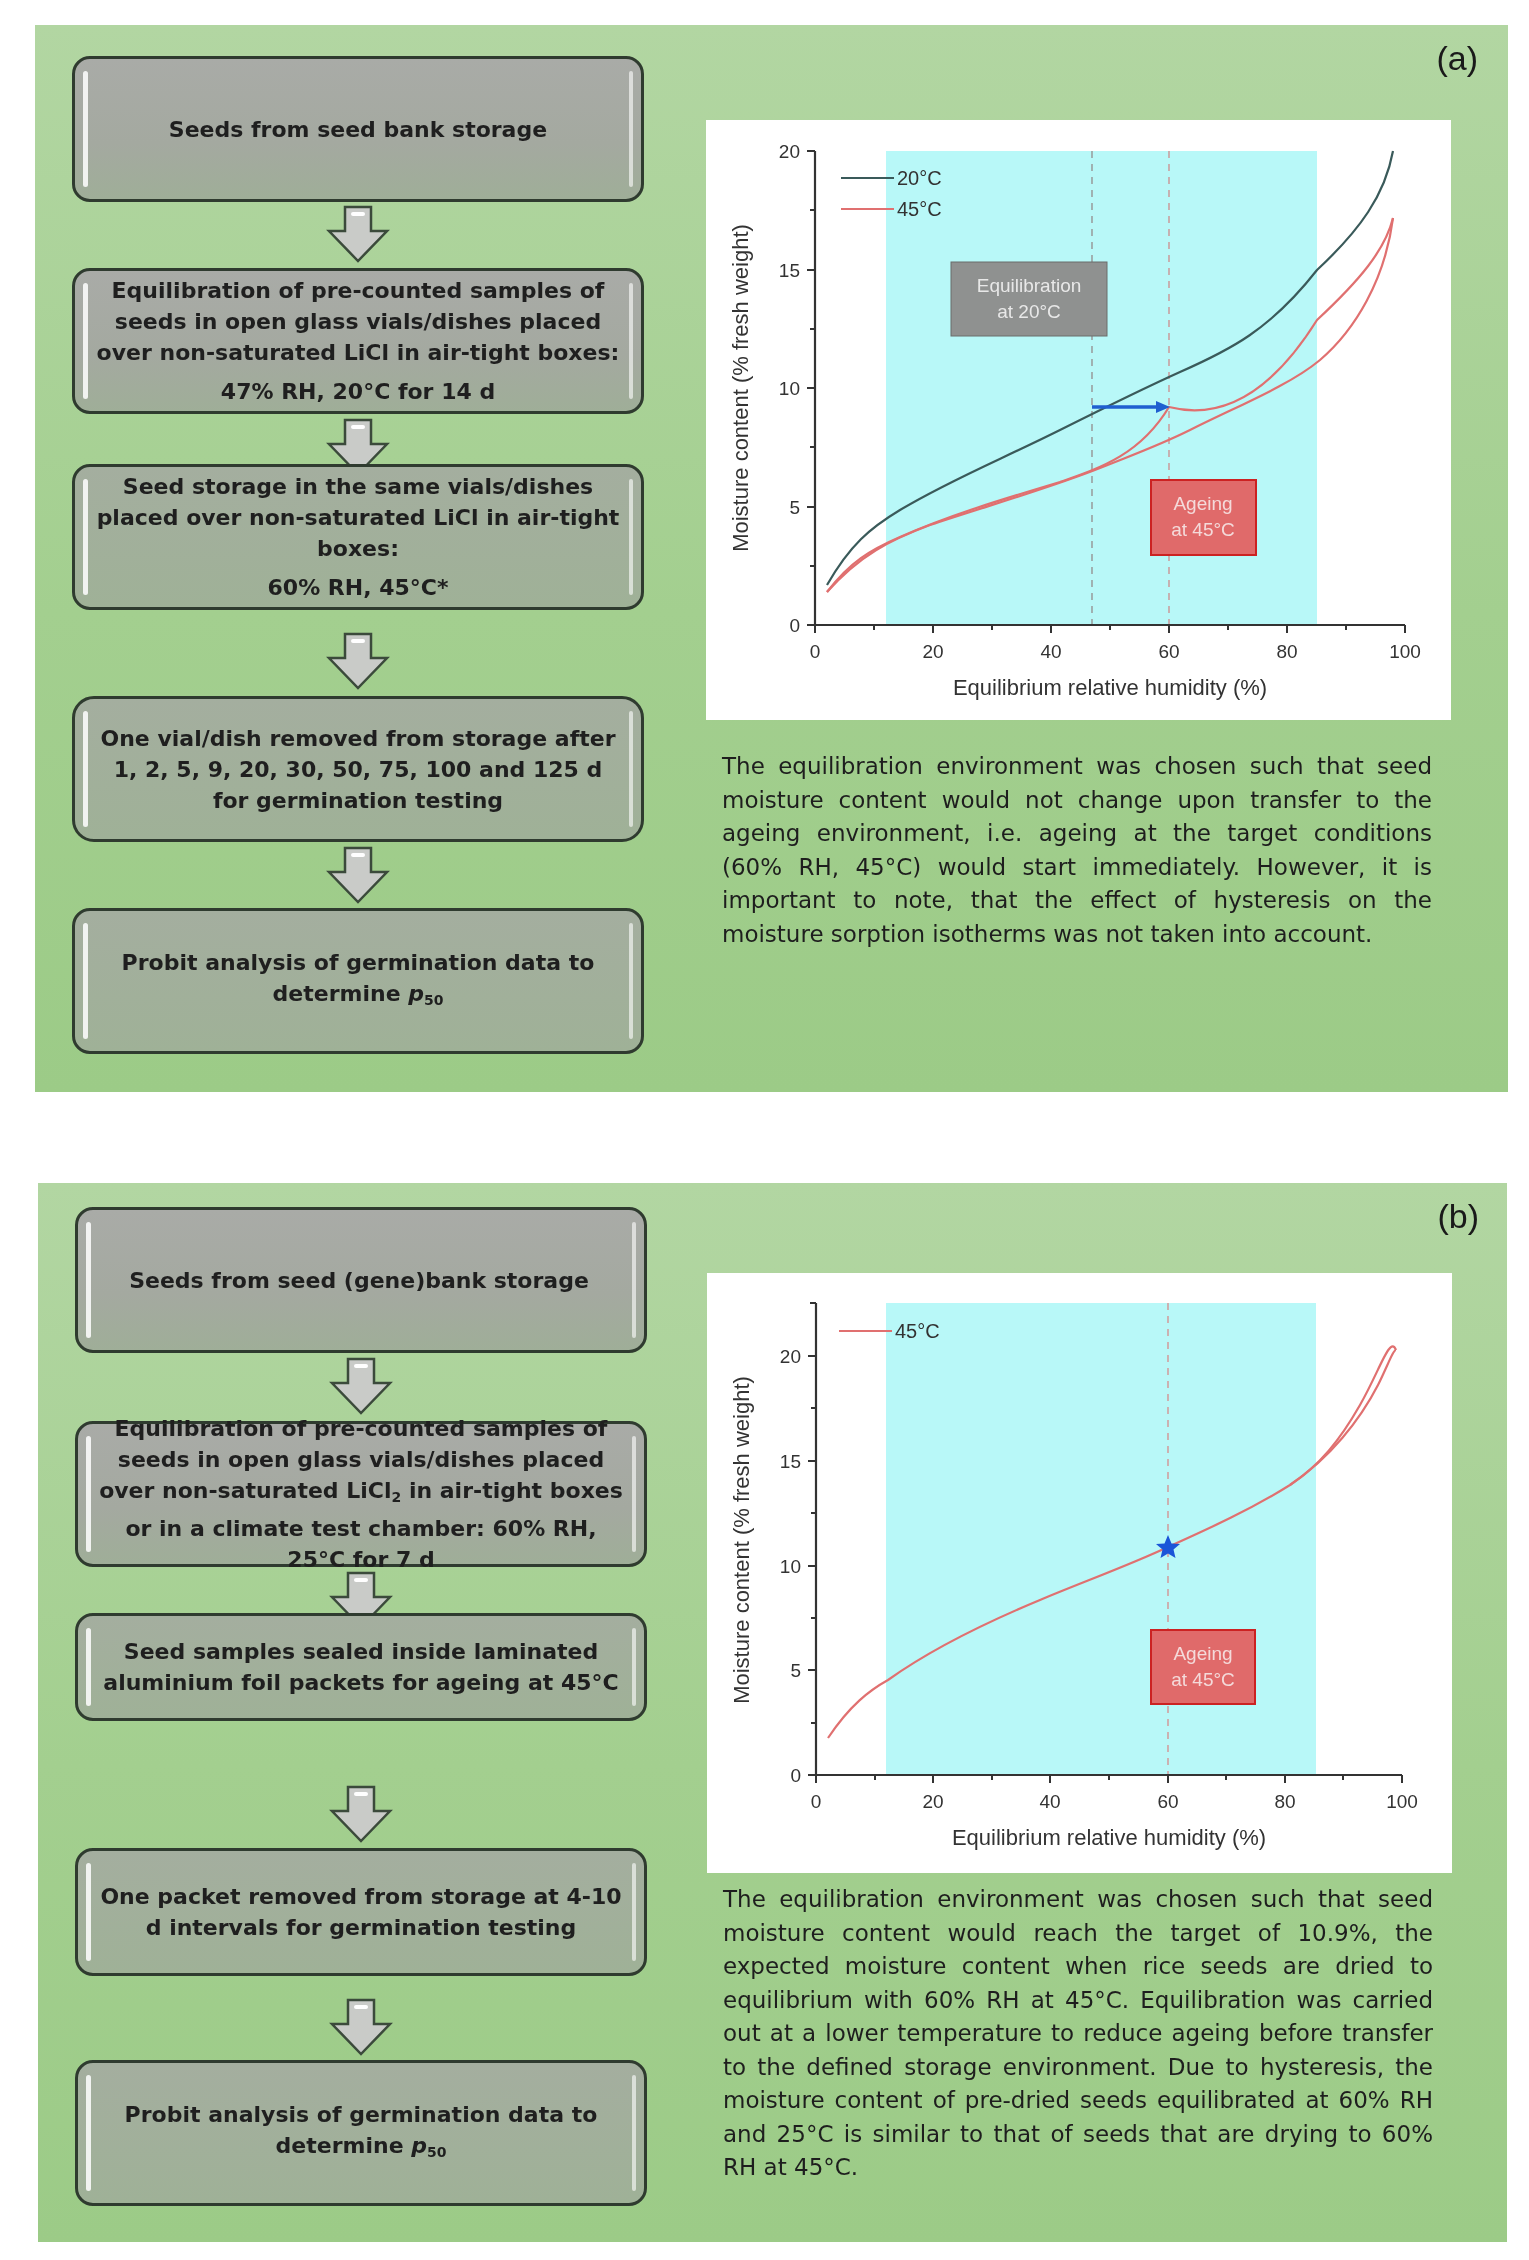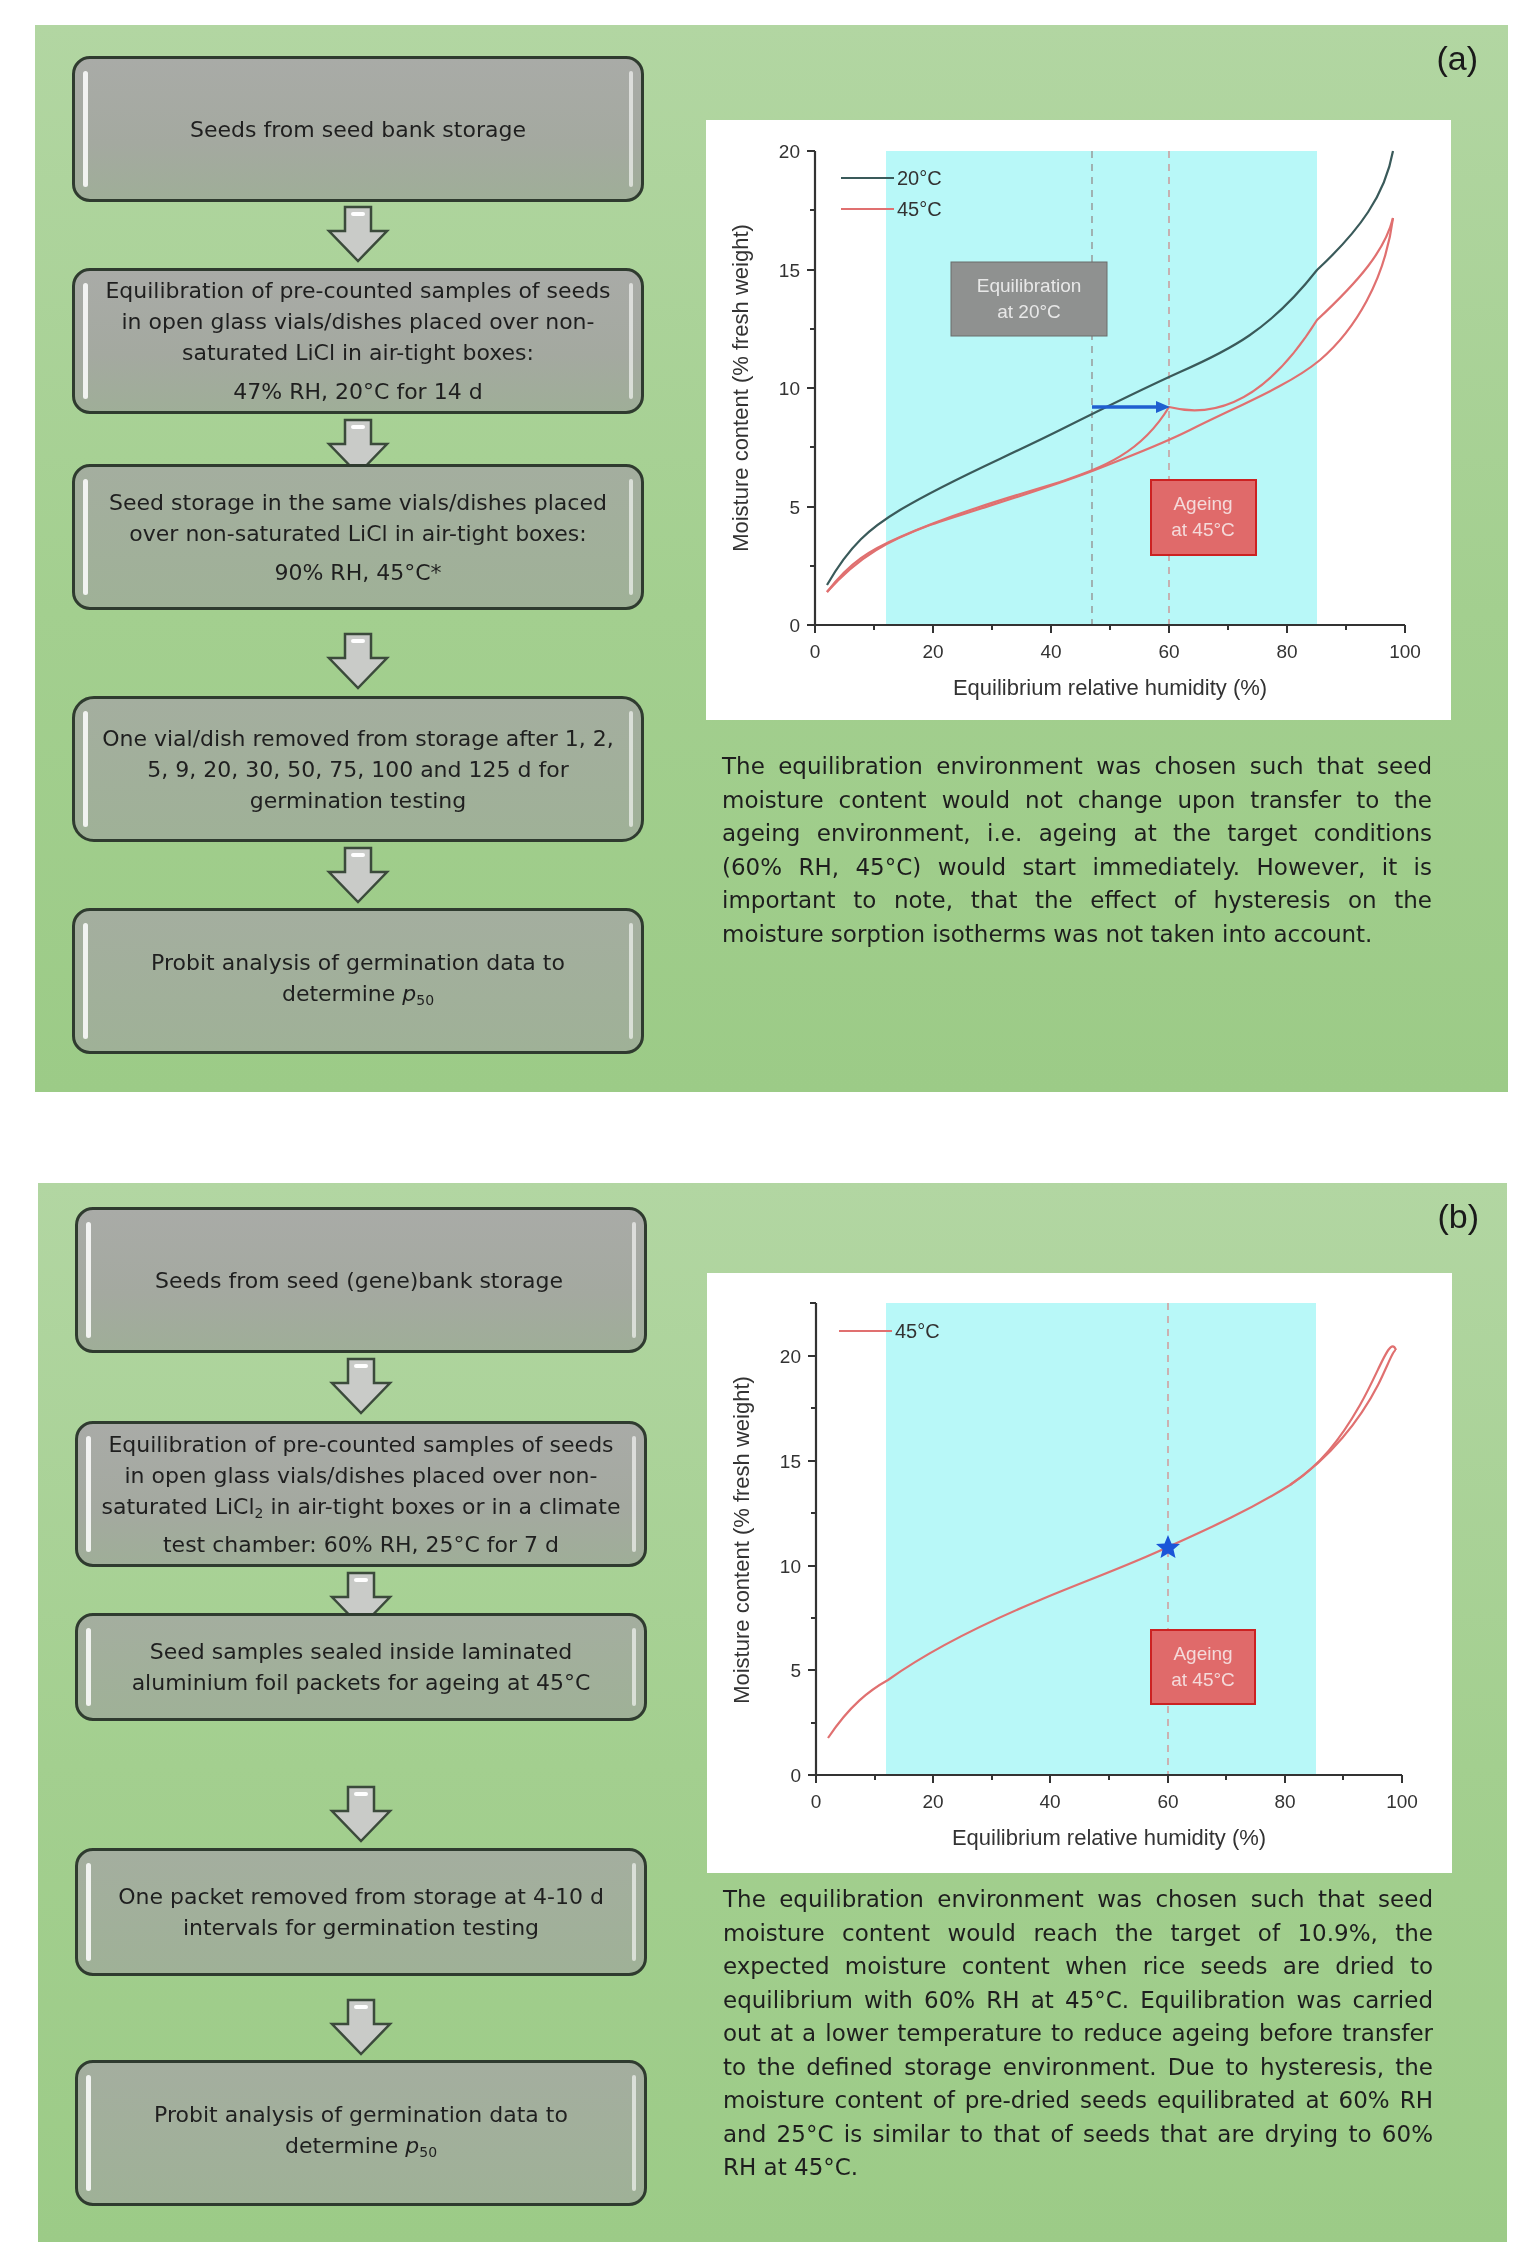--- a/index.html
+++ b/index.html
@@ -2,21 +2,21 @@
 <html><head>
 <meta charset="utf-8">
 <style>
   html, body { margin:0; padding:0; background:#ffffff; }
   body { width:1529px; height:2260px; position:relative; overflow:hidden; font-family:"Liberation Sans", sans-serif; }
   .panel { position:absolute; background:linear-gradient(180deg,#b2d6a2 0%, #a3cf8f 55%, #9ccb87 100%); }
   .panel-label { position:absolute; font-family:"Liberation Sans", sans-serif; font-size:34px; color:#1a1a1a; }
   .fbox { position:absolute; left:37px; width:572px; border:3px solid #2f3b2f; border-radius:18px; box-sizing:border-box;
           background:linear-gradient(180deg,#a9aba7 0%, #a4a9a0 60%, #9fae98 100%);
           display:flex; align-items:center; justify-content:center; text-align:center;
-          font-family:"DejaVu Sans", sans-serif; font-size:22px; line-height:31px; color:#1f1f1f; padding:0 20px; }
+          font-family:"DejaVu Sans", sans-serif; font-size:22px; line-height:31px; color:#1f1f1f; padding:0 20px;font-weight:bold; }
   .fbox.green { background:linear-gradient(180deg,#a4ae9f 0%, #9fb197 100%); }
   .fbox::before { content:""; position:absolute; left:8px; top:12px; bottom:12px; width:5px; border-radius:3px; background:rgba(255,255,255,0.85); }
   .fbox::after { content:""; position:absolute; right:8px; top:12px; bottom:12px; width:4px; border-radius:3px; background:rgba(255,255,255,0.6); }
   .fbox .txt { position:relative; z-index:1; }
   .fbox .txt .sub { display:block; margin-top:8px; }
   .arrow { position:absolute; left:290px; width:66px; height:58px; }
   .chartbox { position:absolute; background:#ffffff; }
   .chartbox svg text { font-family:"Liberation Sans", sans-serif; }
   .note { position:absolute; font-family:"DejaVu Sans", sans-serif; font-size:23px; line-height:33.5px; color:#1e1e1e; text-align:justify; }
   .sub-small { font-size:14px; vertical-align:-4px; }
@@ -42,21 +42,21 @@
     </span>
   </div>
   <svg class="arrow" style="top:393px;" viewBox="0 0 66 58">
     <path d="M20 2 H46 V26 H62 L33 56 L4 26 H20 Z" fill="#c9cbc8" stroke="#3b4a3b" stroke-width="2.5"></path>
     <rect x="26" y="7" width="14" height="4" rx="2" fill="#fff"></rect>
   </svg>
 
   <div class="fbox green" style="top:439px; height:146px;">
     <span class="txt">
       <span>Seed storage in the same vials/dishes placed over non-saturated LiCl in air-tight boxes:</span>
-      <span class="sub">90% RH, 45°C*</span>
+      <span class="sub">60% RH, 45°C*</span>
     </span>
   </div>
   <svg class="arrow" style="top:607px;" viewBox="0 0 66 58">
     <path d="M20 2 H46 V26 H62 L33 56 L4 26 H20 Z" fill="#c9cbc8" stroke="#3b4a3b" stroke-width="2.5"></path>
     <rect x="26" y="7" width="14" height="4" rx="2" fill="#fff"></rect>
   </svg>
 
   <div class="fbox green" style="top:671px; height:146px;border-radius:22px;">
     <span class="txt">One vial/dish removed from storage after 1, 2, 5, 9, 20, 30, 50, 75, 100 and 125 d for germination testing</span>
   </div>

